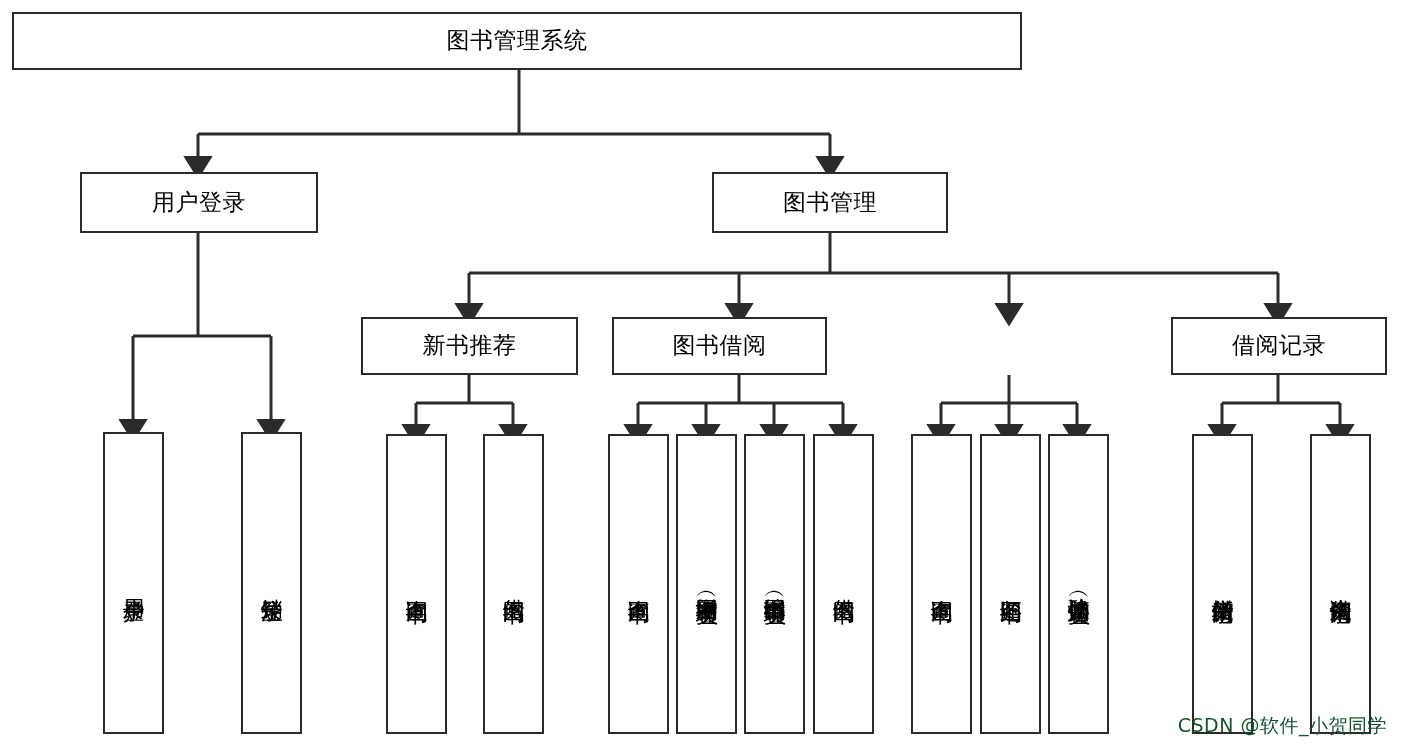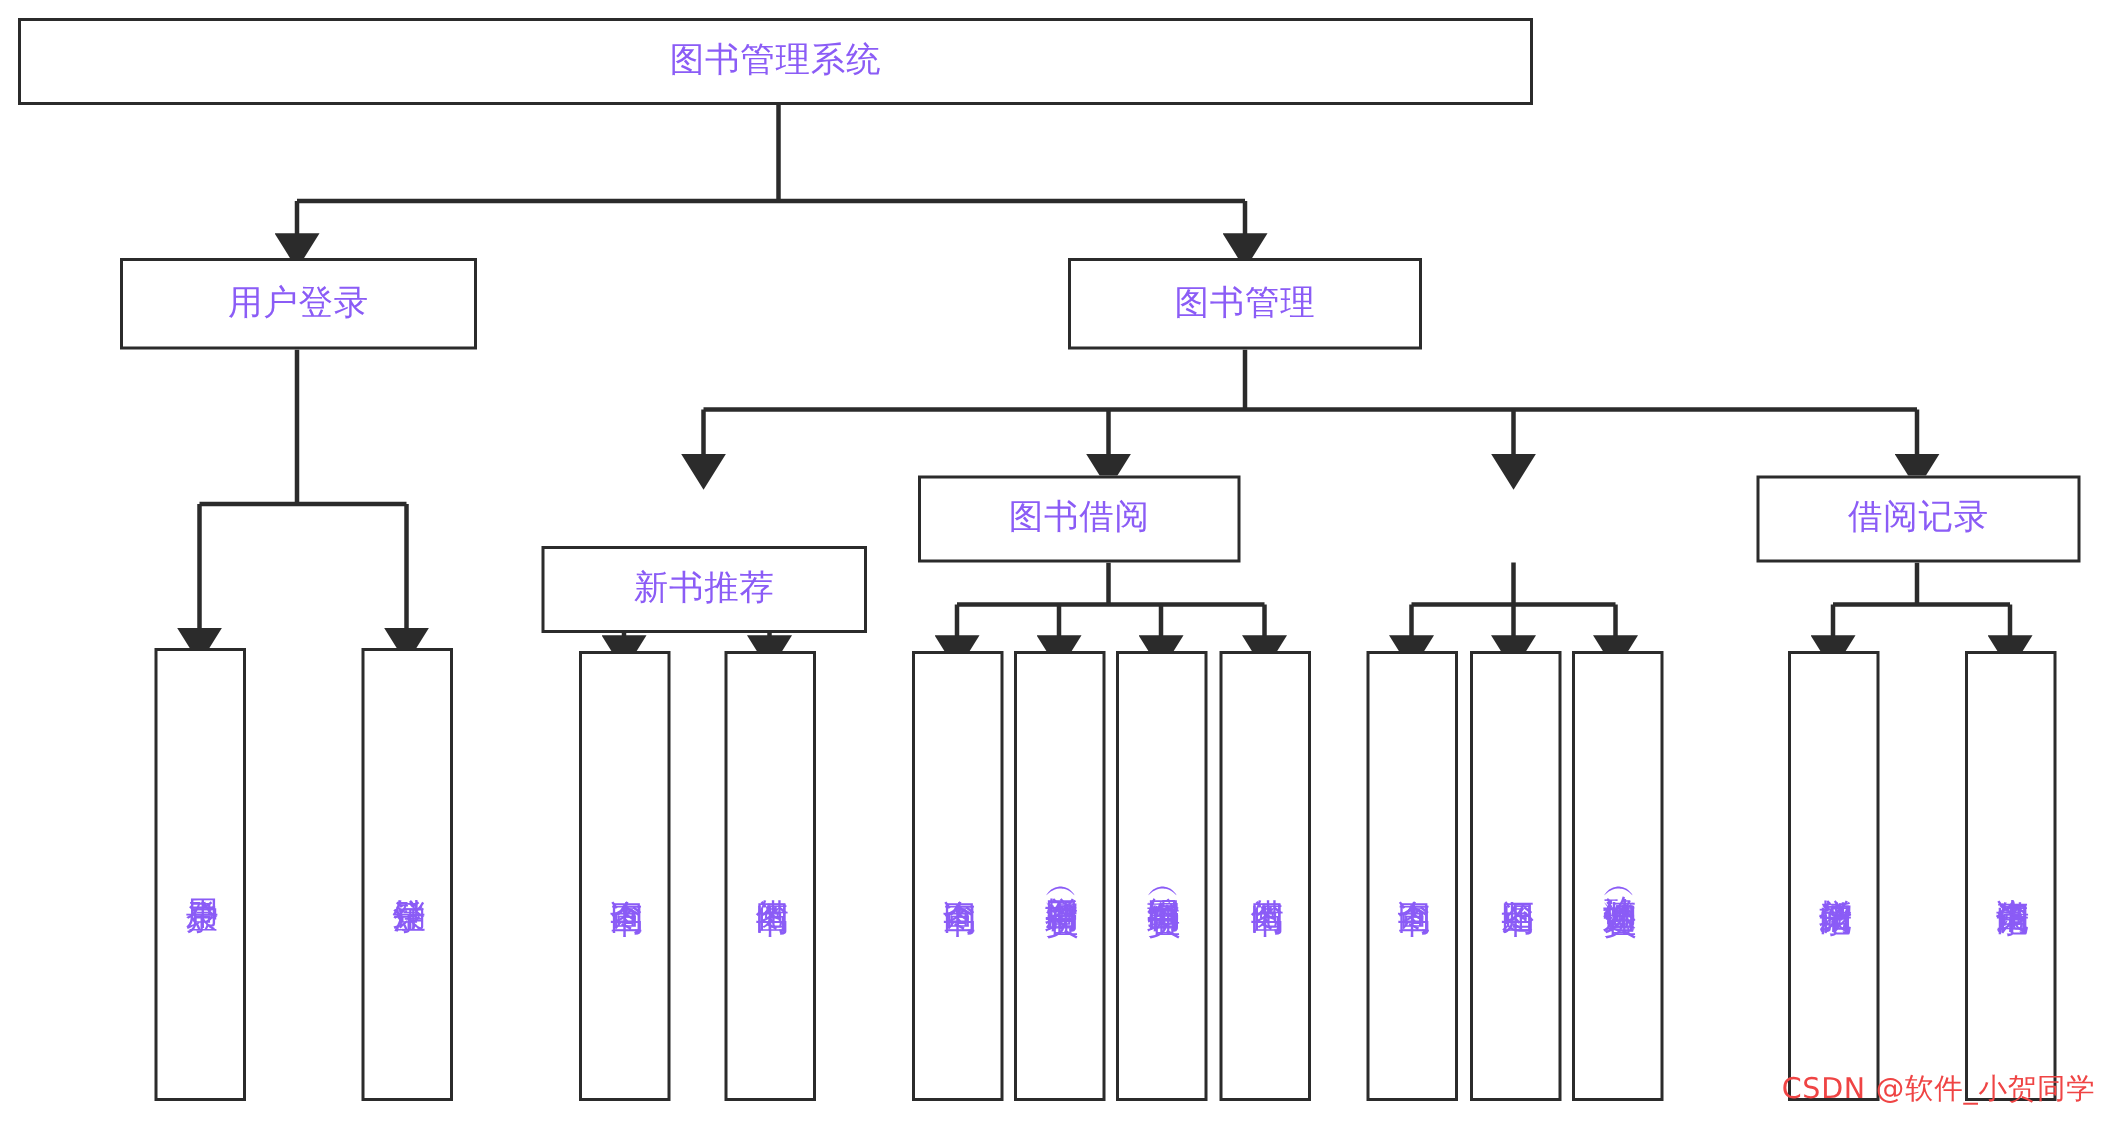--- a/index.html
+++ b/index.html
@@ -25,21 +25,21 @@
     height: 747px;
   }
   .node {
     position: absolute;
     box-sizing: border-box;
     border: 2.5px solid #2b2b2b;
     background: #ffffff;
     display: flex;
     align-items: center;
     justify-content: center;
-    color: #8b5cf6;
+    color: #000000;
     z-index: 2;
   }
   .node.horiz {
     font-size: 23px;
     letter-spacing: 0.5px;
     line-height: 1.1;
   }
   .node.vert {
     writing-mode: vertical-rl;
     text-orientation: upright;
@@ -49,24 +49,24 @@
     padding: 6px 0;
   }
   .node.vert .vlabel {
     writing-mode: vertical-rl;
     text-orientation: upright;
     display: block;
     text-align: center;
   }
   .watermark {
     position: absolute;
-    right: 8px;
+    right: 18px;
     bottom: 8px;
     font-size: 19px;
-    color: #ef4444;
+    color: #14532d;
     letter-spacing: 0.5px;
     z-index: 3;
     white-space: nowrap;
   }
 </style>
 </head>
 <body>
 
 <div id="diagram-root">
 
@@ -137,21 +137,21 @@
   </div>
 
   <div class="node horiz" style="left:80px; top:172px; width:238px; height:61px;">
     <span>用户登录</span>
   </div>
 
   <div class="node horiz" style="left:712px; top:172px; width:236px; height:61px;">
     <span>图书管理</span>
   </div>
 
-  <div class="node horiz" style="left:361px; top:317px; width:217px; height:58px;margin-top:47px;">
+  <div class="node horiz" style="left:361px; top:317px; width:217px; height:58px;">
     <span>新书推荐</span>
   </div>
 
   <div class="node horiz" style="left:612px; top:317px; width:215px; height:58px;">
     <span>图书借阅</span>
   </div>
 
 
   <div class="node horiz" style="left:1171px; top:317px; width:216px; height:58px;">
     <span>借阅记录</span>

